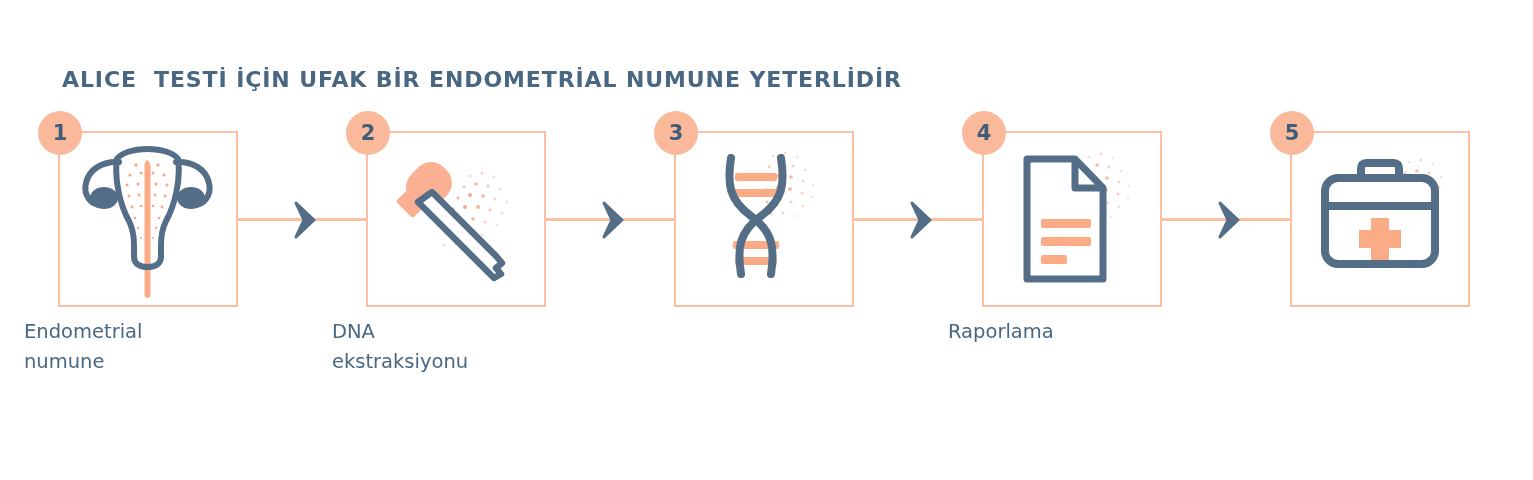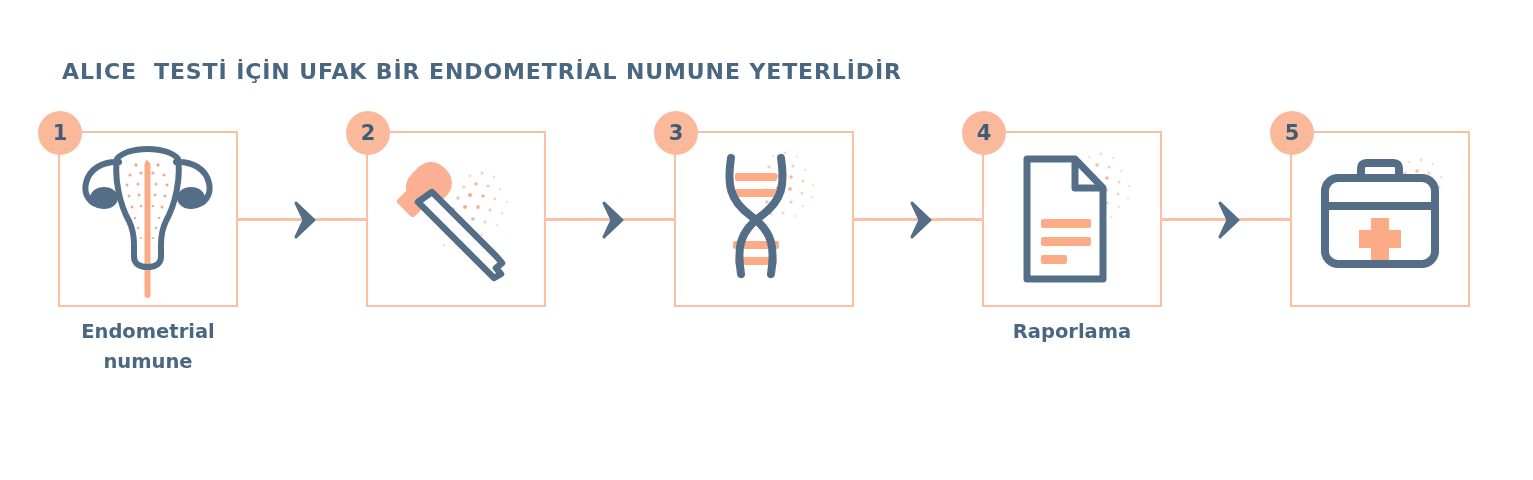--- a/index.html
+++ b/index.html
@@ -18,21 +18,21 @@
 
   #infographic {
     position: absolute;
     inset: 0;
   }
 
   
   .title {
     position: absolute;
     left: 62px;
-    top: 60px;
+    top: 68px;
     font-size: 22px;
     font-weight: 700;
     letter-spacing: 0.9px;
     color: #4a6782;
     white-space: pre;
     line-height: 1.1;
   }
 
   
   .flow {
@@ -85,24 +85,24 @@
     inset: 0;
     display: flex;
     align-items: center;
     justify-content: center;
   }
   .step-label {
     position: absolute;
     top: 186px;
     left: -34px;
     width: 248px;
-    text-align: center;
+    text-align: left;
     color: #4a6782;
     font-size: 19.5px;
-    font-weight: 700;
+    font-weight: 400;
     line-height: 1.52;
     white-space: pre-line;
   }
 
   
   .chevron {
     position: absolute;
     top: 200px;
     width: 26px;
     height: 40px;
@@ -229,20 +229,22 @@
               <rect x="34" y="54" width="24" height="20" rx="3" fill="#fbb093"></rect>
             </g>
 
             <path d="M54 48 L118 112
                      L124 119 L118 124 L123 130 L116 134 L110 128
                      L104 122
                      L40 58 Z" fill="#ffffff" stroke="#556e87" stroke-width="6.5" stroke-linejoin="round"></path>
           </svg>
         </div>
       </div>
+      <div class="step-label">DNA
+ekstraksiyonu</div>
     </div>
 
     <div class="chevron" style="left:600px;">
       <svg width="26" height="40" viewBox="0 0 26 40">
         <path d="M4 3 L22 20 L4 37 L12 20 Z" fill="#556e87" stroke="#556e87" stroke-width="3" stroke-linejoin="round"></path>
       </svg>
     </div>
 
     <div class="step" style="left:674px;">
       <div class="step-box">

